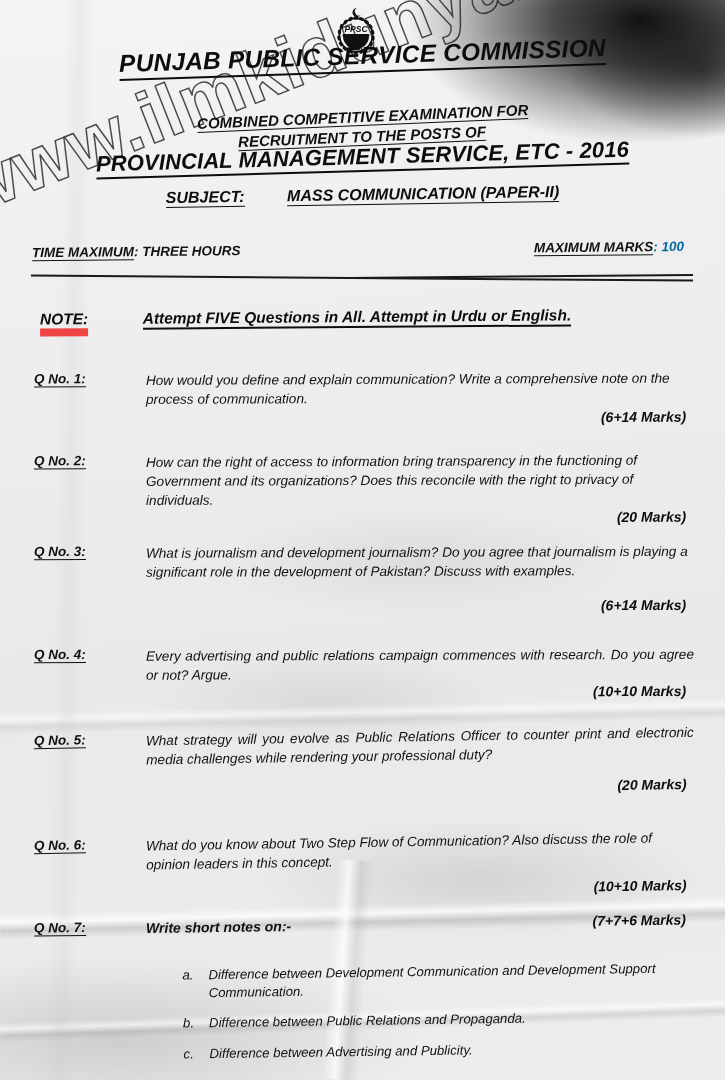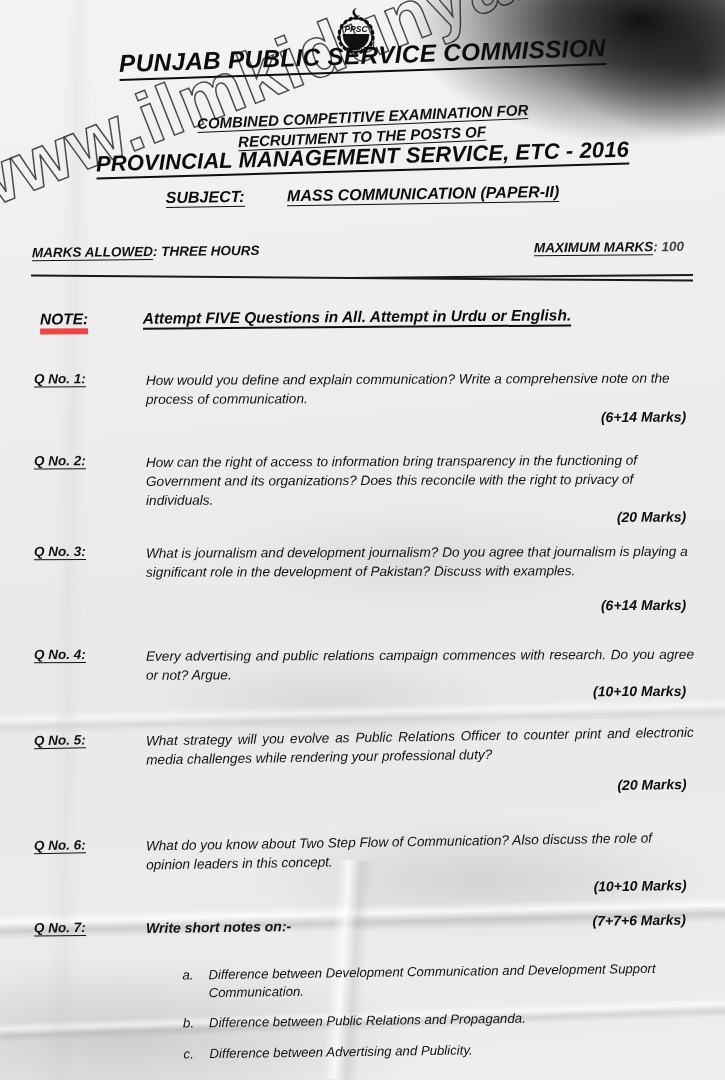--- a/index.html
+++ b/index.html
@@ -85,32 +85,32 @@
   #subject-row .val{font-size:16px;font-weight:700;color:#0d0d0d;
     border-bottom:1.8px solid #0d0d0d;display:inline-block;margin-left:38px;}
 
   #time-row{position:absolute;left:32px;top:240px;width:660px;
     transform:rotate(-0.55deg);display:flex;justify-content:space-between;align-items:baseline;}
   #time-row .t-lbl{font-size:13.5px;font-weight:700;color:#111;
     border-bottom:1.6px solid #111;}
   #time-row .t-val{font-size:13.5px;font-weight:700;color:#111;}
   #time-row .m-lbl{font-size:13.5px;font-weight:700;color:#111;
     border-bottom:1.6px solid #111;}
-  #time-row .m-val{font-size:13.5px;font-weight:700;color:#404040;}
+  #time-row .m-val{font-size:13.5px;font-weight:700;color:#0369a1;}
   #time-row .right{padding-right:8px;}
 
   #divider{position:absolute;left:31px;top:277px;width:662px;height:2px;
     background:#1a1a1a;transform:rotate(0.45deg);}
   #divider::after{content:"";position:absolute;left:48%;top:0;width:52%;height:2px;
     background:#1a1a1a;transform:rotate(-0.95deg);transform-origin:left center;}
 
   #note-row{position:absolute;left:40px;top:308px;width:650px;
     transform:rotate(-0.45deg);}
   #note-row .n-lbl{font-size:15.5px;font-weight:700;color:#0d0d0d;
-    border-bottom:6px solid #ef4444;display:inline-block;}
+    border-bottom:8px solid #ef4444;display:inline-block;}
   #note-row .n-val{font-size:15.5px;font-weight:700;color:#0d0d0d;
     border-bottom:2px solid #0d0d0d;display:inline-block;margin-left:50px;}
 
   
   .q{position:absolute;left:34px;width:660px;}
   .q-label{position:absolute;left:0;top:0;width:96px;
     font-size:13.5px;font-weight:700;color:#101010;text-align:left;}
   .q-label span{border-bottom:1.6px solid #101010;display:inline-block;}
   .q-body{margin-left:112px;font-size:13.6px;line-height:1.40;color:#111;}
   .q-body.bold{font-weight:700;font-size:14px;}
@@ -193,21 +193,21 @@
     <span>PROVINCIAL MANAGEMENT SERVICE, ETC - 2016</span>
   </div>
 
   <div id="subject-row">
     <span class="lbl">SUBJECT:</span>
     <span class="val">MASS COMMUNICATION (PAPER-II)</span>
   </div>
 
   <div id="time-row">
     <div>
-      <span class="t-lbl">MARKS ALLOWED</span><span class="t-val">: THREE HOURS</span>
+      <span class="t-lbl">TIME MAXIMUM</span><span class="t-val">: THREE HOURS</span>
     </div>
     <div class="right">
       <span class="m-lbl">MAXIMUM MARKS</span><span class="m-val">: 100</span>
     </div>
   </div>
 
   <div id="divider"></div>
 
   <div id="note-row">
     <span class="n-lbl">NOTE:</span>

